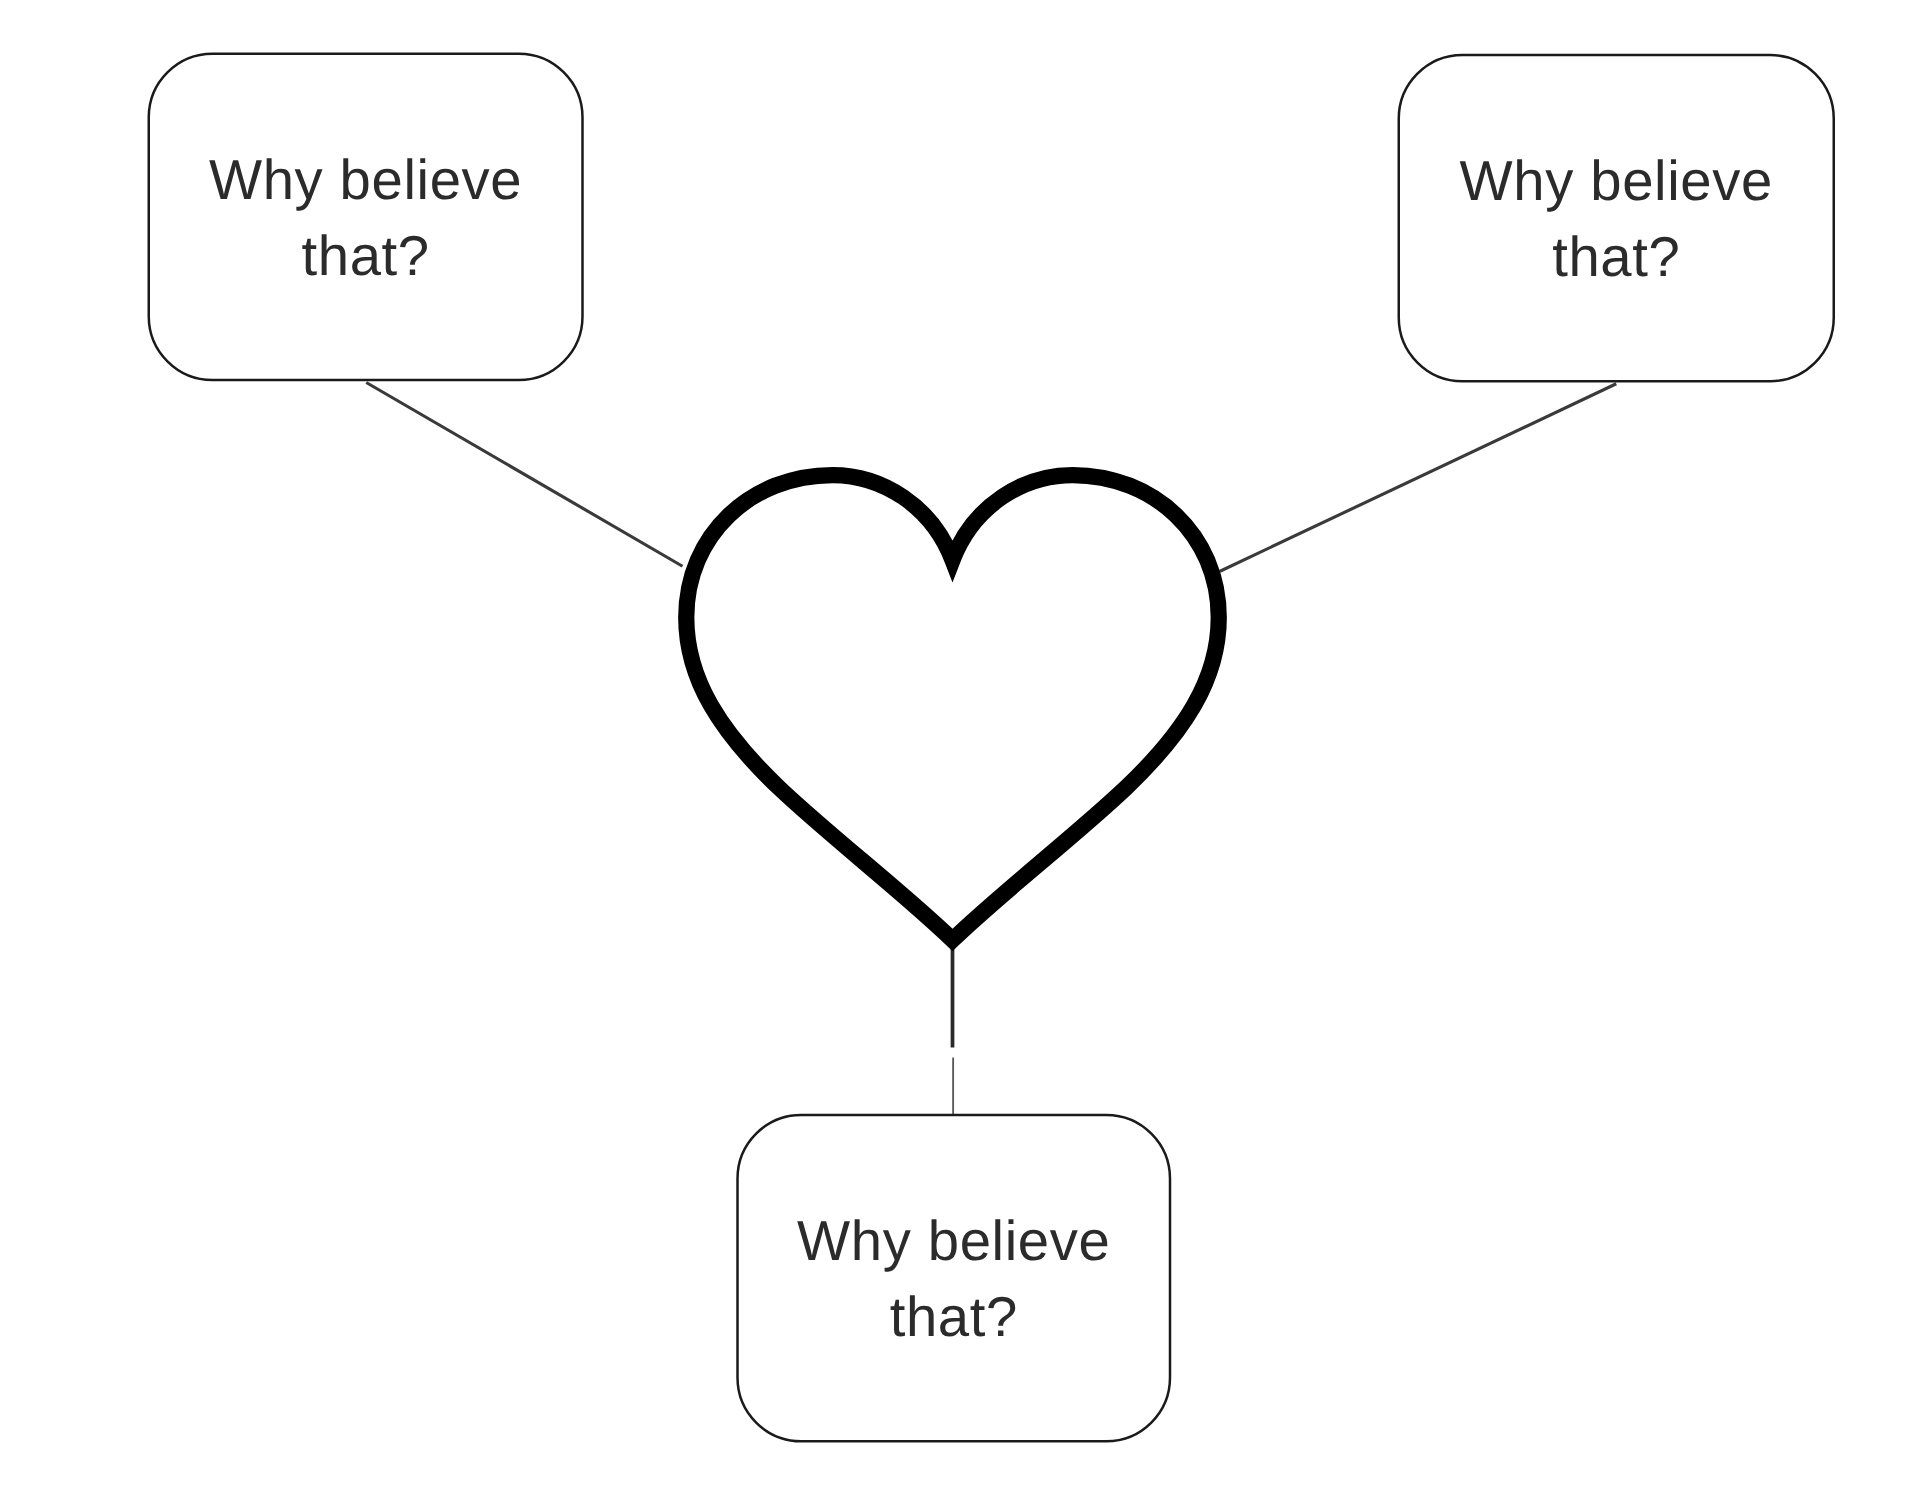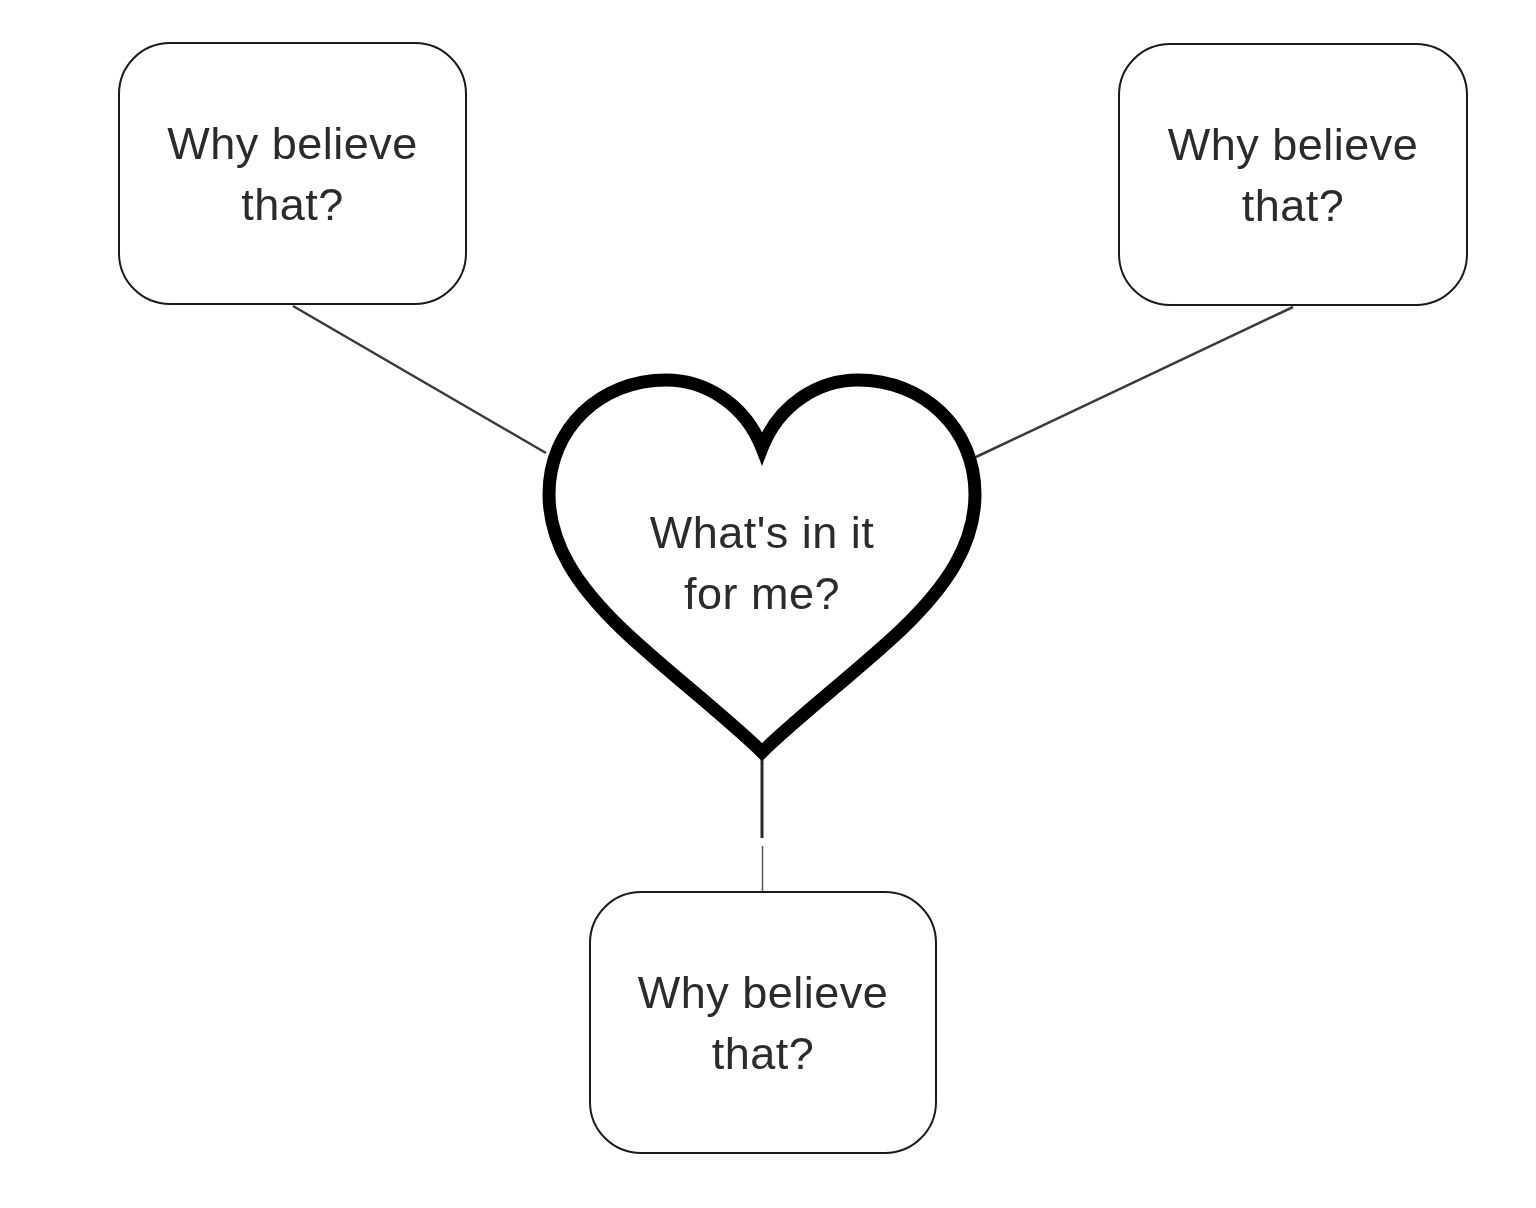--- a/index.html
+++ b/index.html
@@ -103,16 +103,15 @@
                C 212 36, 172 12, 133 12
                C 68 12, 16 60, 16 126
                C 16 176, 44 218, 90 262
                C 130 300, 192 348, 229 384
                C 266 348, 328 300, 368 262
                C 414 218, 442 176, 442 126
                C 442 60, 390 12, 325 12
                C 286 12, 246 36, 229 80
                Z" fill="#ffffff" stroke="#000000" stroke-width="13" stroke-linejoin="miter"></path>
     </svg>
-    <div class="heart-label">What's in it for me?</div>
   </div>
 
 </div>
 
 </body></html>

